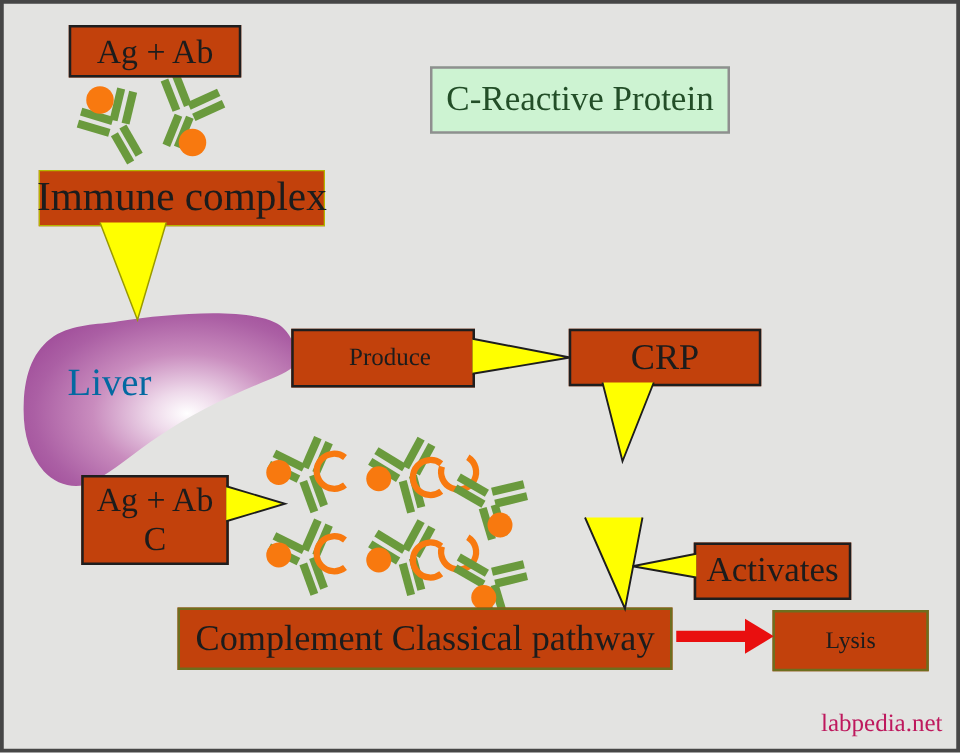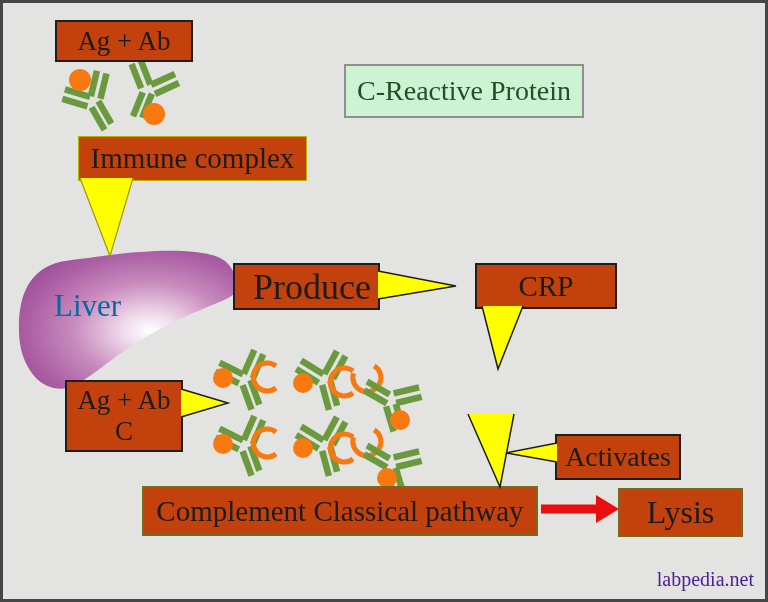--- a/index.html
+++ b/index.html
@@ -18,21 +18,21 @@
   .thin-olive{border:1px solid #b5b500;}
   .title-box{
     position:absolute;background:#cdf3d2;border:2px solid #8f8f8f;
     display:flex;align-items:center;justify-content:center;
     color:#234e28;box-sizing:border-box;z-index:10;white-space:nowrap;
   }
   .liver-label{
     position:absolute;color:#0369a1;font-size:31px;z-index:5;white-space:nowrap;
   }
   .watermark{
-    position:absolute;color:#4c1d95;font-size:20px;z-index:10;white-space:nowrap;
+    position:absolute;color:#be185d;font-size:20px;z-index:10;white-space:nowrap;
   }
   svg.layer{position:absolute;z-index:2;}
   svg.overlay{position:absolute;left:0;top:0;z-index:20;pointer-events:none;}
   .tail{fill:#ffff00;stroke:#1e1e1e;stroke-width:1.5;}
   .tail-olive{fill:#ffff00;stroke:#9a9a00;stroke-width:1.2;}
   .ag{fill:#f8790f;}
 </style>
 </head>
 <body>
 
@@ -127,41 +127,41 @@
 
     <g>
         <use href="#ab-icon" transform="translate(188,126) rotate(120)"></use>
       </g>
     <circle class="ag" cx="184" cy="140" r="10"></circle>
   </svg>
 
   
   <div class="ybox" style="left:55px;top:20px;width:138px;height:42px;font-size:27px;">Ag + Ab</div>
 
-  <div class="title-box" style="left:344px;top:64px;width:240px;height:54px;font-size:28px;">C-Reactive Protein</div>
+  <div class="title-box" style="left:344px;top:53px;width:240px;height:54px;font-size:28px;">C-Reactive Protein</div>
 
-  <div class="ybox thin-olive" style="left:31px;top:136px;width:229px;height:45px;font-size:29px;margin-left:47px;">Immune complex</div>
+  <div class="ybox thin-olive" style="left:31px;top:136px;width:229px;height:45px;font-size:33px;">Immune complex</div>
 
-  <div class="ybox" style="left:233px;top:263px;width:147px;height:47px;font-size:36px;padding-left:11px;">Produce</div>
+  <div class="ybox" style="left:233px;top:263px;width:147px;height:47px;font-size:20px;padding-left:11px;">Produce</div>
 
-  <div class="ybox" style="left:455px;top:263px;width:142px;height:46px;font-size:29px;margin-left:20px;">CRP</div>
+  <div class="ybox" style="left:455px;top:263px;width:154px;height:46px;font-size:29px;">CRP</div>
 
   <div class="ybox" style="left:65px;top:380px;width:118px;height:72px;font-size:27px;line-height:1.15;">
     <div>
       <div>Ag + Ab</div>
       <div>C</div>
     </div>
   </div>
 
 
   <div class="ybox" style="left:555px;top:434px;width:126px;height:46px;font-size:28px;">Activates</div>
 
   <div class="ybox olive" style="left:142px;top:486px;width:396px;height:50px;font-size:29px;text-align:center;">Complement Classical pathway</div>
 
-  <div class="ybox olive" style="left:618px;top:488px;width:125px;height:49px;font-size:32px;">Lysis</div>
+  <div class="ybox olive" style="left:618px;top:488px;width:125px;height:49px;font-size:19px;">Lysis</div>
 
   
   <svg class="overlay" width="768" height="602" viewBox="0 0 768 602">
     <path class="tail-olive" d="M80,178 L110,256 L133,178"></path>
     <path class="tail" d="M378,271 L456,286 L378,299"></path>
     <path class="tail" d="M482,306 L498,369 L523,306"></path>
     <path class="tail" d="M181,389 L228,403 L181,417"></path>
     <path class="tail" d="M468,414 L500,487 L514,414"></path>
     <path class="tail" d="M557,443 L506,453 L557,462"></path>
     <g>

